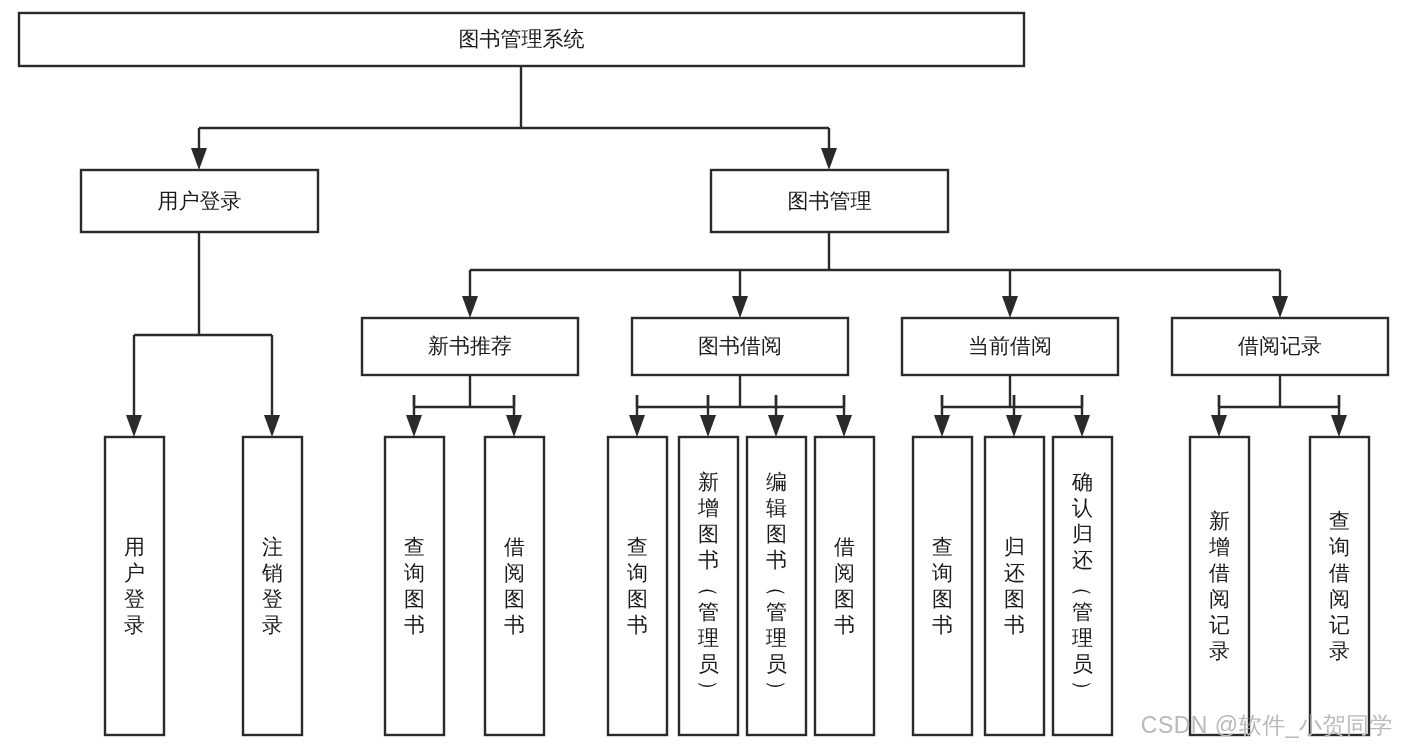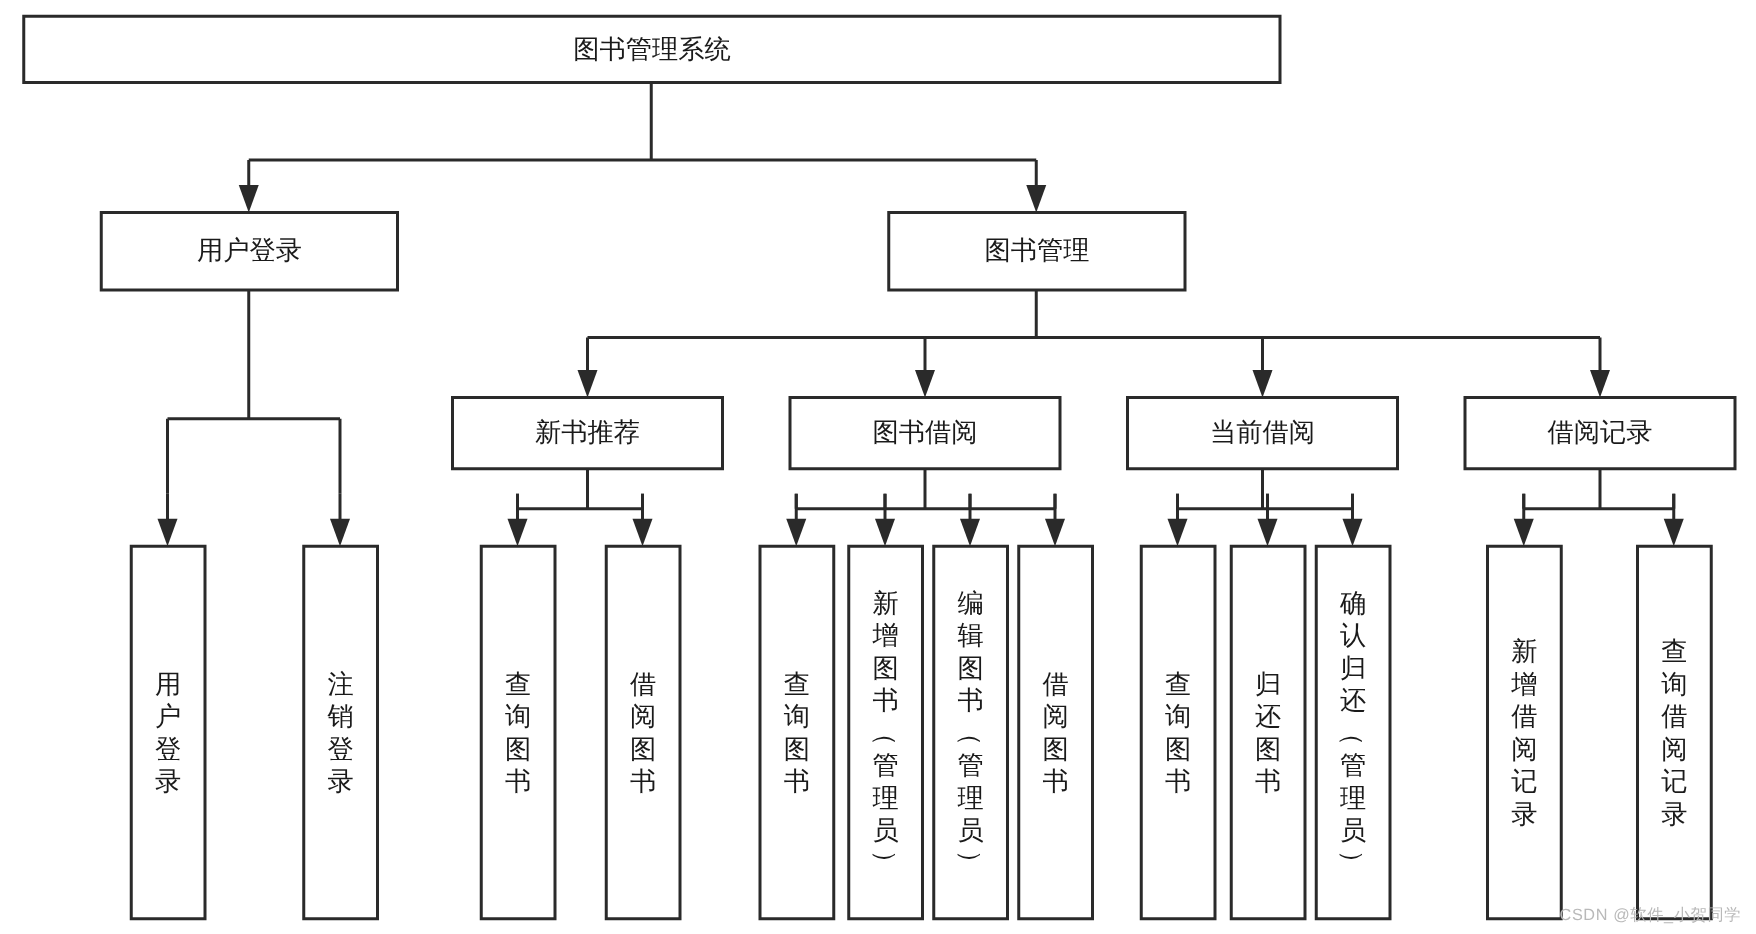--- a/index.html
+++ b/index.html
@@ -46,21 +46,21 @@
   }
   .arrow-head {
     fill: #2a2a2a;
     stroke: none;
   }
   .watermark {
     position: absolute;
     right: 12px;
     bottom: 6px;
     color: #b9b9b9;
-    font-size: 13px;
+    font-size: 23px;
     font-family: "Liberation Sans", "DejaVu Sans", sans-serif;
     letter-spacing: 0.5px;
     white-space: nowrap;
     pointer-events: none;
   }
 </style>
 </head>
 <body>
 
 <svg id="canvas" viewBox="0 0 1405 747" xmlns="http://www.w3.org/2000/svg">

